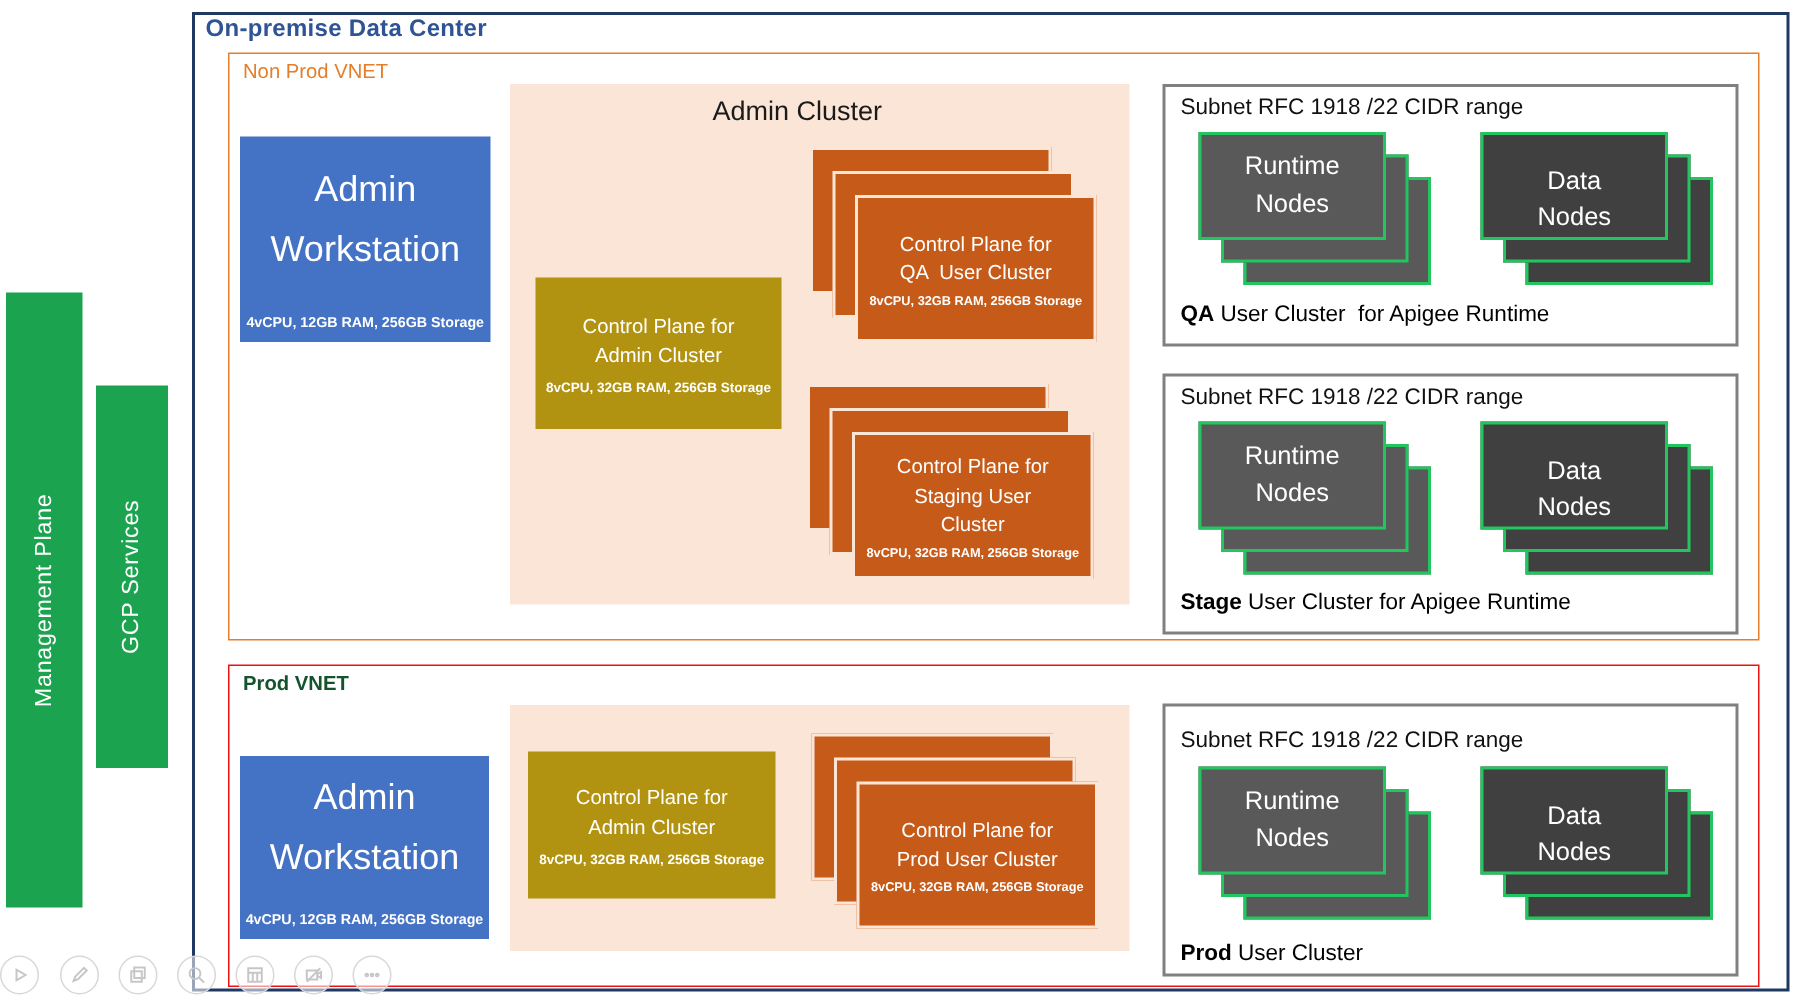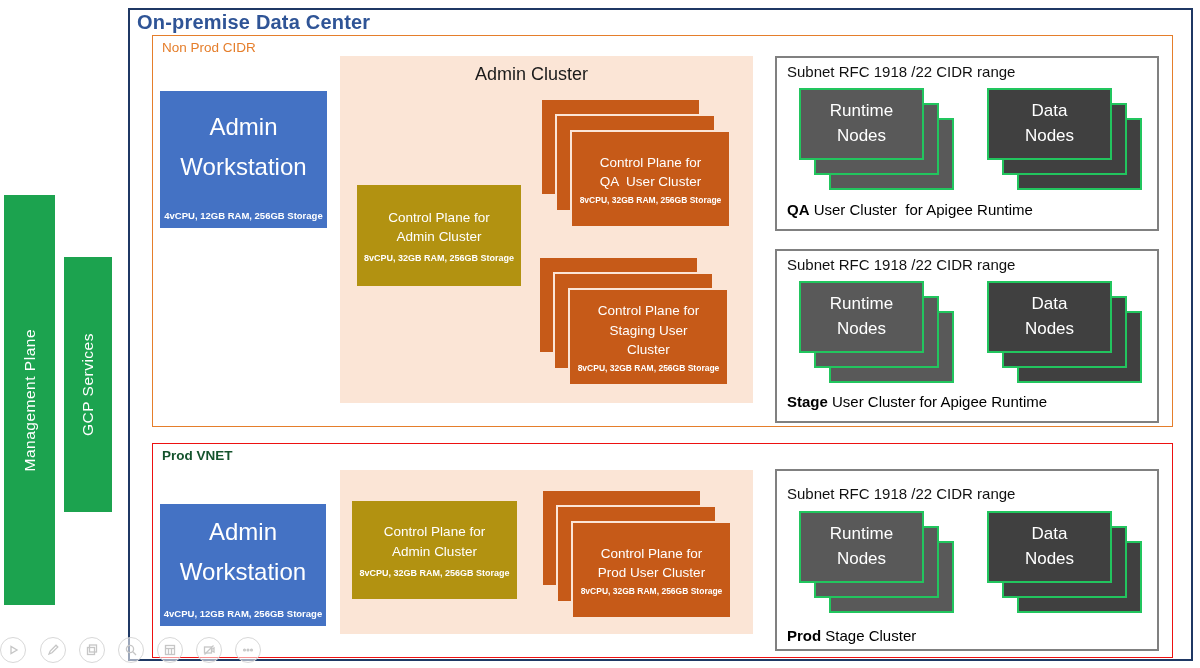--- a/index.html
+++ b/index.html
@@ -3,21 +3,21 @@
 <meta charset="utf-8">
 <style>
   * { box-sizing: border-box; margin: 0; padding: 0; }
   html,body { background:#fff; }
   body { font-family: "Liberation Sans", sans-serif; }
   .page { position:relative; width:1200px; height:668px; background:#fff; overflow:hidden; }
   .abs { position:absolute; }
 
   
   .outer { left:128px; top:8px; width:1065px; height:653px; border:2px solid #1F3864; background:transparent; }
-  .diagram-title { left:7px; top:1px; font-size:20px; font-weight:bold; color:#2F5496; letter-spacing:.2px; }
+  .diagram-title { left:7px; top:1px; font-size:16px; font-weight:bold; color:#2F5496; letter-spacing:.2px; }
 
   
   .greenbar { background:#1CA34F; color:#fff; display:flex; align-items:center; justify-content:center; z-index:5; }
   .greenbar span { writing-mode:vertical-rl; transform:rotate(180deg); font-size:15.5px; letter-spacing:.5px; white-space:nowrap; }
   .bar-mgmt { left:4px; top:195px; width:51px; height:410px; }
   .bar-gcp  { left:64px; top:257px; width:48px; height:255px; }
 
   
   .vnet { position:absolute; }
   .vnet-nonprod { left:22px; top:25px; width:1021px; height:392px; border:1.5px solid #E57E2B; }
@@ -57,21 +57,21 @@
   .subnet-caption { position:absolute; left:10px; font-size:15px; color:#000; white-space:pre-wrap; }
   .subnet-caption b { font-weight:bold; }
 
   
   .node-stack { width:156px; height:104px; }
   .node-layer { position:absolute; width:125px; height:72px; border:2px solid #22c55e; }
   .nl3 { left:30px; top:30px; }
   .nl2 { left:15px; top:15px; }
   .nl1 { left:0; top:0; display:flex; align-items:center; justify-content:center; text-align:center; }
   .runtime .node-layer { background:#595959; }
-  .data .node-layer { background:#404040; }
+  .data .node-layer { background:#404040;align-items:flex-end; }
   .node-label { width:76px; color:#fff; font-size:17px; line-height:1.45; }
 
   
   .tool { top:637px; width:26px; height:26px; border-radius:50%; border:1px solid #D8D8D8;
           background:rgba(255,255,255,.55); display:flex; align-items:center; justify-content:center; z-index:20; }
   .tool svg { stroke:#C6C6C6; fill:none; stroke-width:1.3; }
 </style>
 </head>
 <body>
 
@@ -81,21 +81,21 @@
     <span>Management Plane</span>
   </div>
   <div class="abs greenbar bar-gcp">
     <span>GCP Services</span>
   </div>
 
   <div class="abs outer">
     <div class="abs diagram-title">On-premise Data Center</div>
 
     <div class="vnet vnet-nonprod">
-      <div class="vnet-label">Non Prod CIDR</div>
+      <div class="vnet-label">Non Prod VNET</div>
 
       <div class="abs ws" style="left:7px; top:55px; width:167px; height:137px;">
         <div class="ws-title">
           <span>Admin Workstation</span>
         </div>
         <div class="ws-spec">4vCPU, 12GB RAM, 256GB Storage</div>
       </div>
 
       <div class="abs peach" style="left:187px; top:20px; width:413px; height:347px;">
         <div class="panel-title">Admin Cluster</div>
@@ -203,21 +203,21 @@
             <span class="node-label">Runtime Nodes</span>
           </div>
         </div>
         <div class="abs node-stack data" style="left:210px; top:40px;">
           <div class="node-layer nl3"></div>
           <div class="node-layer nl2"></div>
           <div class="node-layer nl1">
             <span class="node-label">Data Nodes</span>
           </div>
         </div>
-        <div class="subnet-caption" style="top:156px;"><b>Prod</b><span> Stage Cluster</span></div>
+        <div class="subnet-caption" style="top:156px;"><b>Prod</b><span> User Cluster</span></div>
       </div>
     </div>
   </div>
 
   <div class="abs tool" style="left:0px;">
     <svg width="14" height="14" viewBox="0 0 14 14">
         <polygon points="5,3.5 5,10.5 11,7"></polygon>
       </svg>
   </div>
   <div class="abs tool" style="left:40px;">

